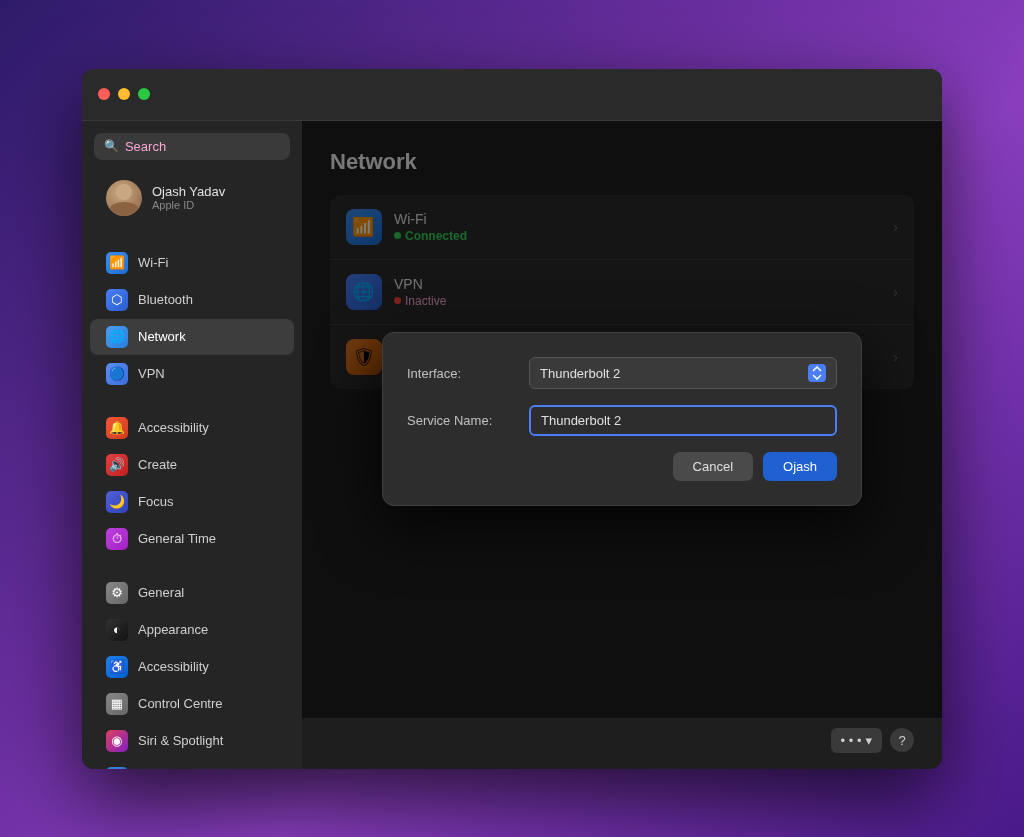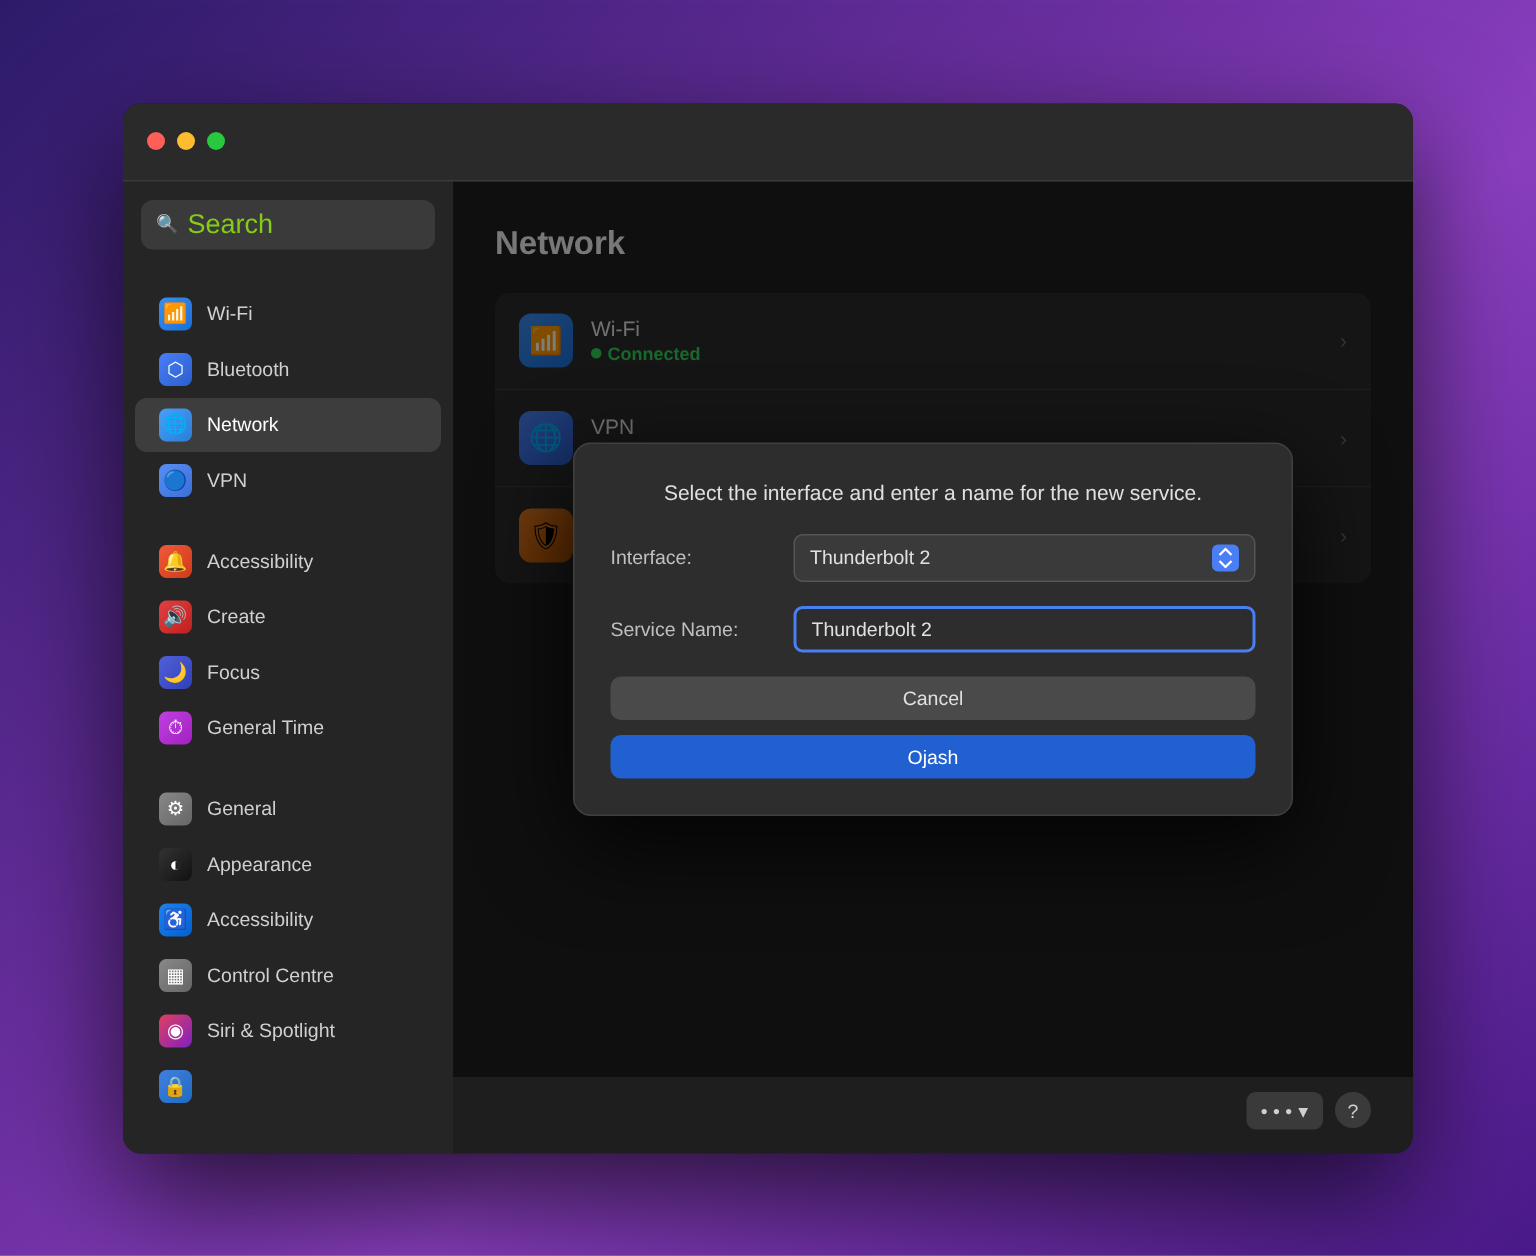--- a/index.html
+++ b/index.html
@@ -76,22 +76,22 @@
       background: #3a3a3a;
       border-radius: 8px;
       padding: 6px 10px;
       gap: 6px;
     }
 
     .search-bar input {
       background: transparent;
       border: none;
       outline: none;
-      color: #84cc16;
-      font-size: 18px;
+      color: #f9a8d4;
+      font-size: 13px;
       width: 100%;
     }
 
     .search-icon-svg {
       color: #888;
       font-size: 12px;
     }
 
     .user-profile {
       display: flex;
@@ -373,21 +373,20 @@
       padding: 6px 10px;
       font-size: 13px;
       outline: none;
     }
 
     .modal-buttons {
       display: flex;
       justify-content: flex-end;
       gap: 10px;
       margin-top: 8px;
-      flex-direction: column;
     }
 
     .btn-cancel {
       background: #4a4a4a;
       border: none;
       border-radius: 7px;
       color: #e0e0e0;
       padding: 7px 20px;
       font-size: 13px;
       cursor: pointer;
@@ -419,20 +418,32 @@
 
   <div class="main-layout">
 
     <div class="sidebar">
 
       <div class="search-bar">
         <span class="search-icon-svg">🔍</span>
         <input type="text" placeholder="Search" value="Search" style="">
       </div>
 
+      <div class="user-profile">
+        <div class="avatar">
+          <div class="avatar-inner">
+            <div class="avatar-head"></div>
+            <div class="avatar-body"></div>
+          </div>
+        </div>
+        <div class="user-info">
+          <span class="user-name">Ojash Yadav</span>
+          <span class="user-subtitle">Apple ID</span>
+        </div>
+      </div>
 
       <div class="sidebar-divider"></div>
 
       <div class="sidebar-section">
         <div class="sidebar-item">
           <div class="sidebar-icon icon-wifi">📶</div>
           <span>Wi-Fi</span>
         </div>
         <div class="sidebar-item">
           <div class="sidebar-icon icon-bluetooth">⬡</div>
@@ -541,21 +552,20 @@
                 <span class="status-dot dot-gray"></span>
                 <span class="status-text-inactive">Inactive</span>
               </div>
             </div>
             <span class="chevron-right">›</span>
           </div>
         </div>
 
         <div class="modal-overlay">
           <div class="modal">
-            <p class="modal-title">Select the interface and enter a name for the new service.</p>
 
             <div class="form-row">
               <span class="form-label">Interface:</span>
               <div class="form-select">
                 <span>Thunderbolt 2</span>
                 <div class="select-arrow">
                     <svg width="14" height="14" viewBox="0 0 14 14" fill="white">
                       <path d="M3 5l4-4 4 4M3 9l4 4 4-4" stroke="white" stroke-width="1.5" fill="none"></path>
                     </svg>
                   </div>

